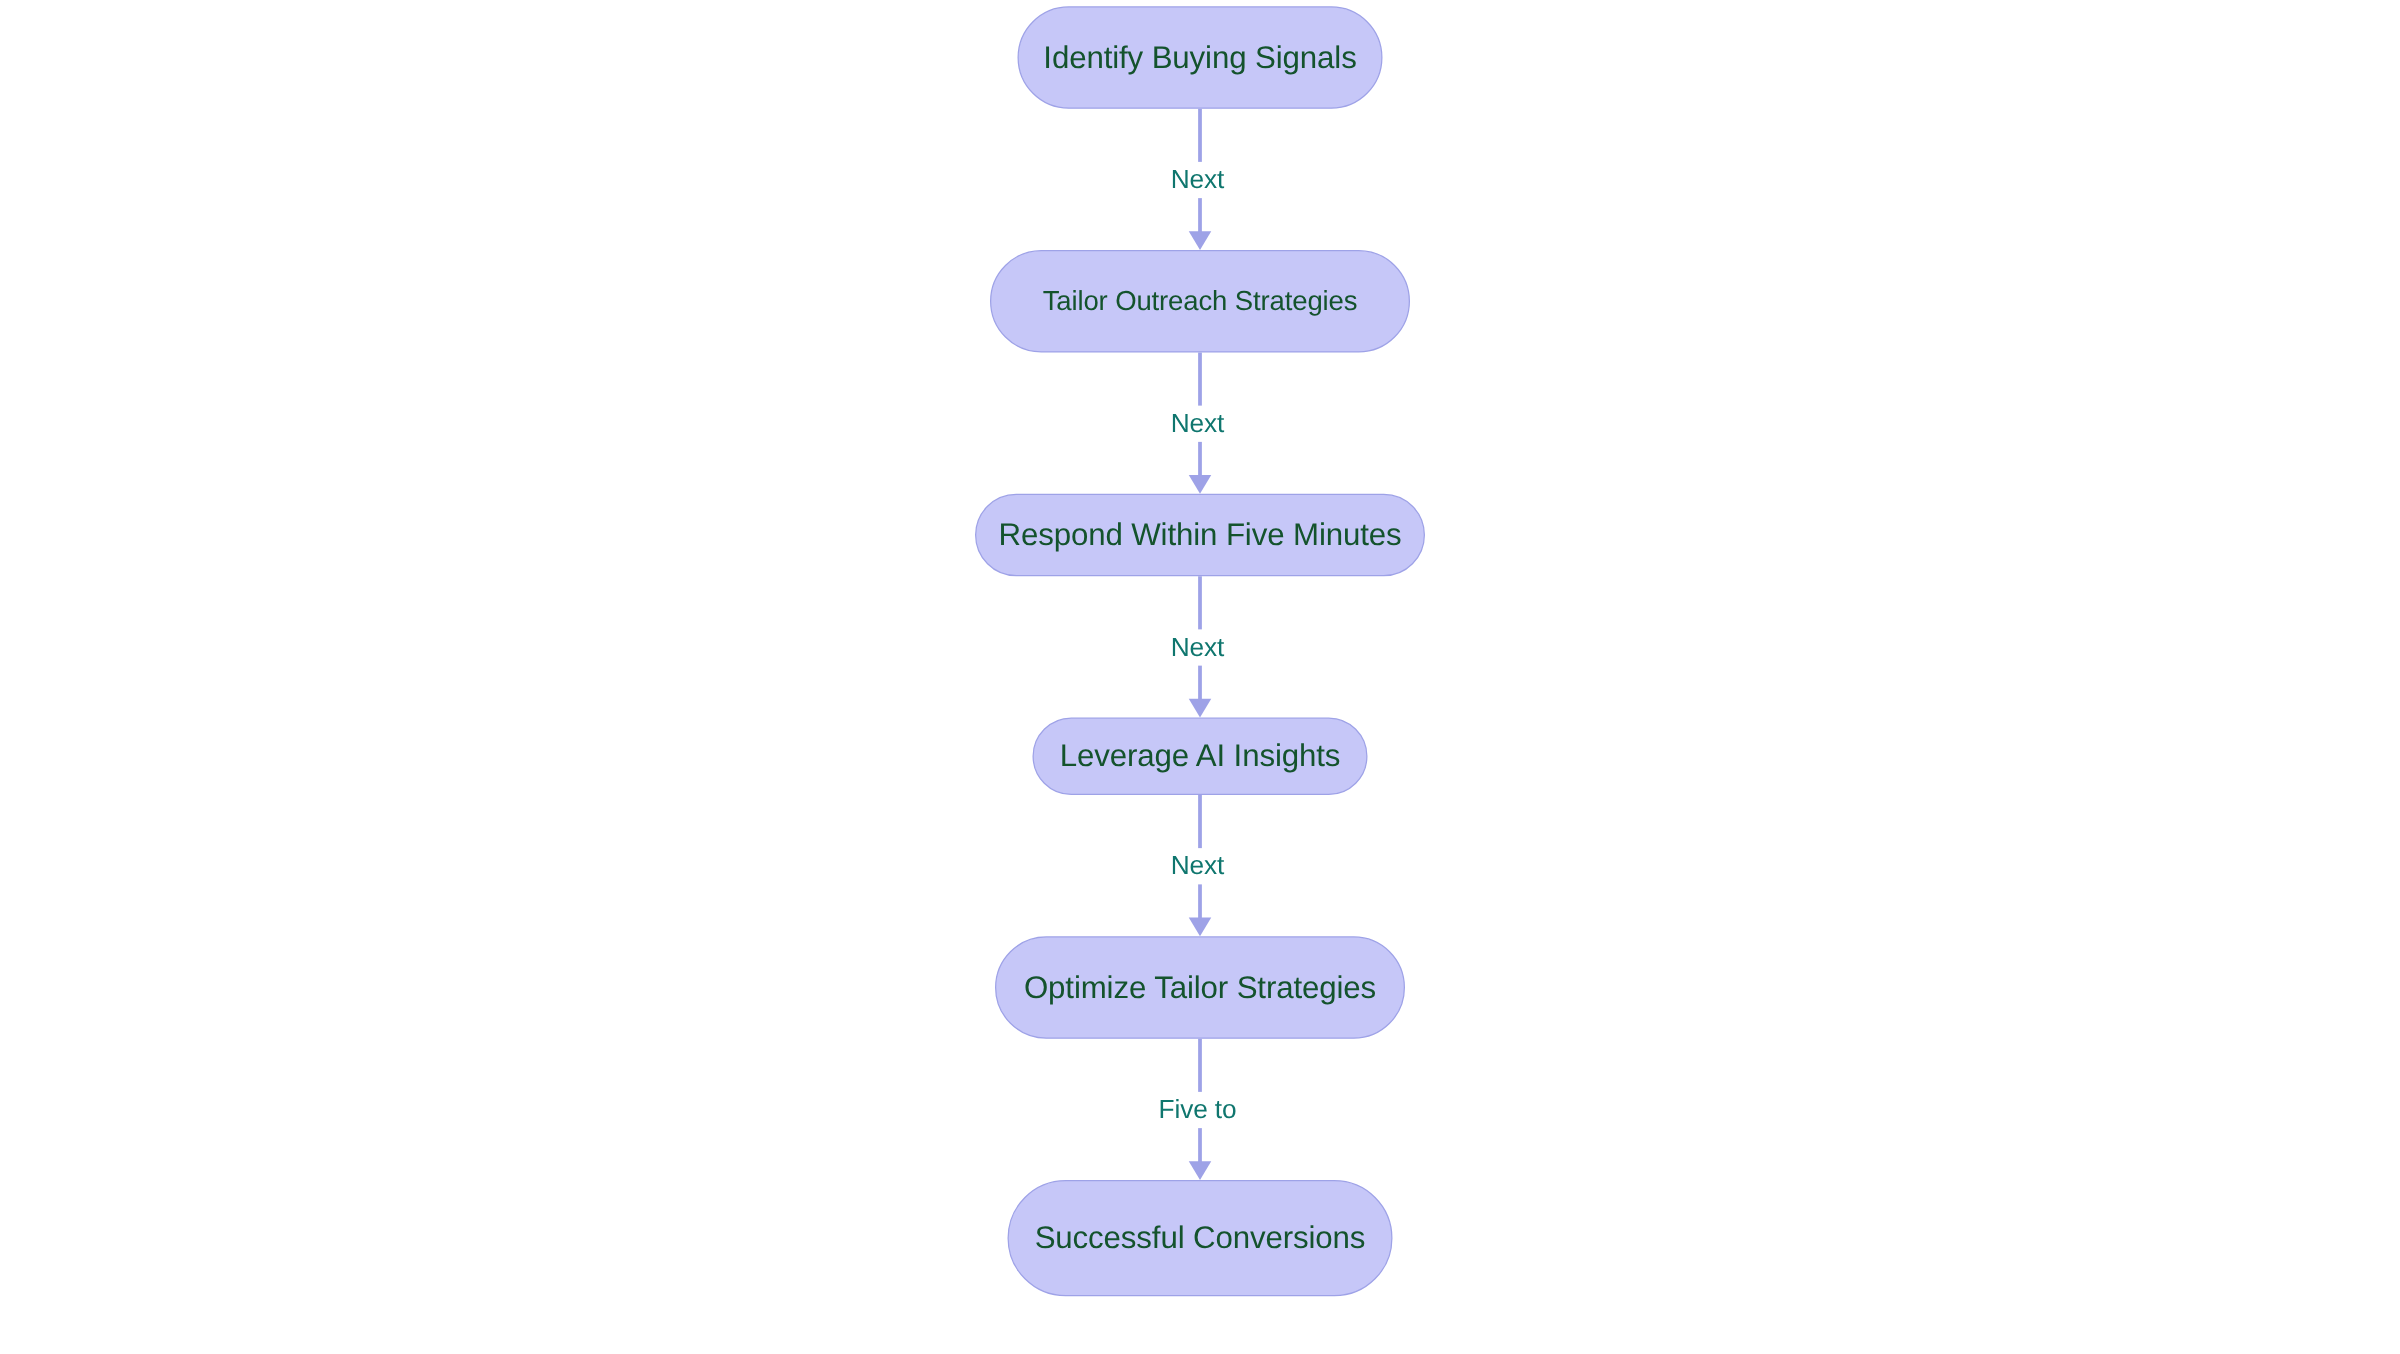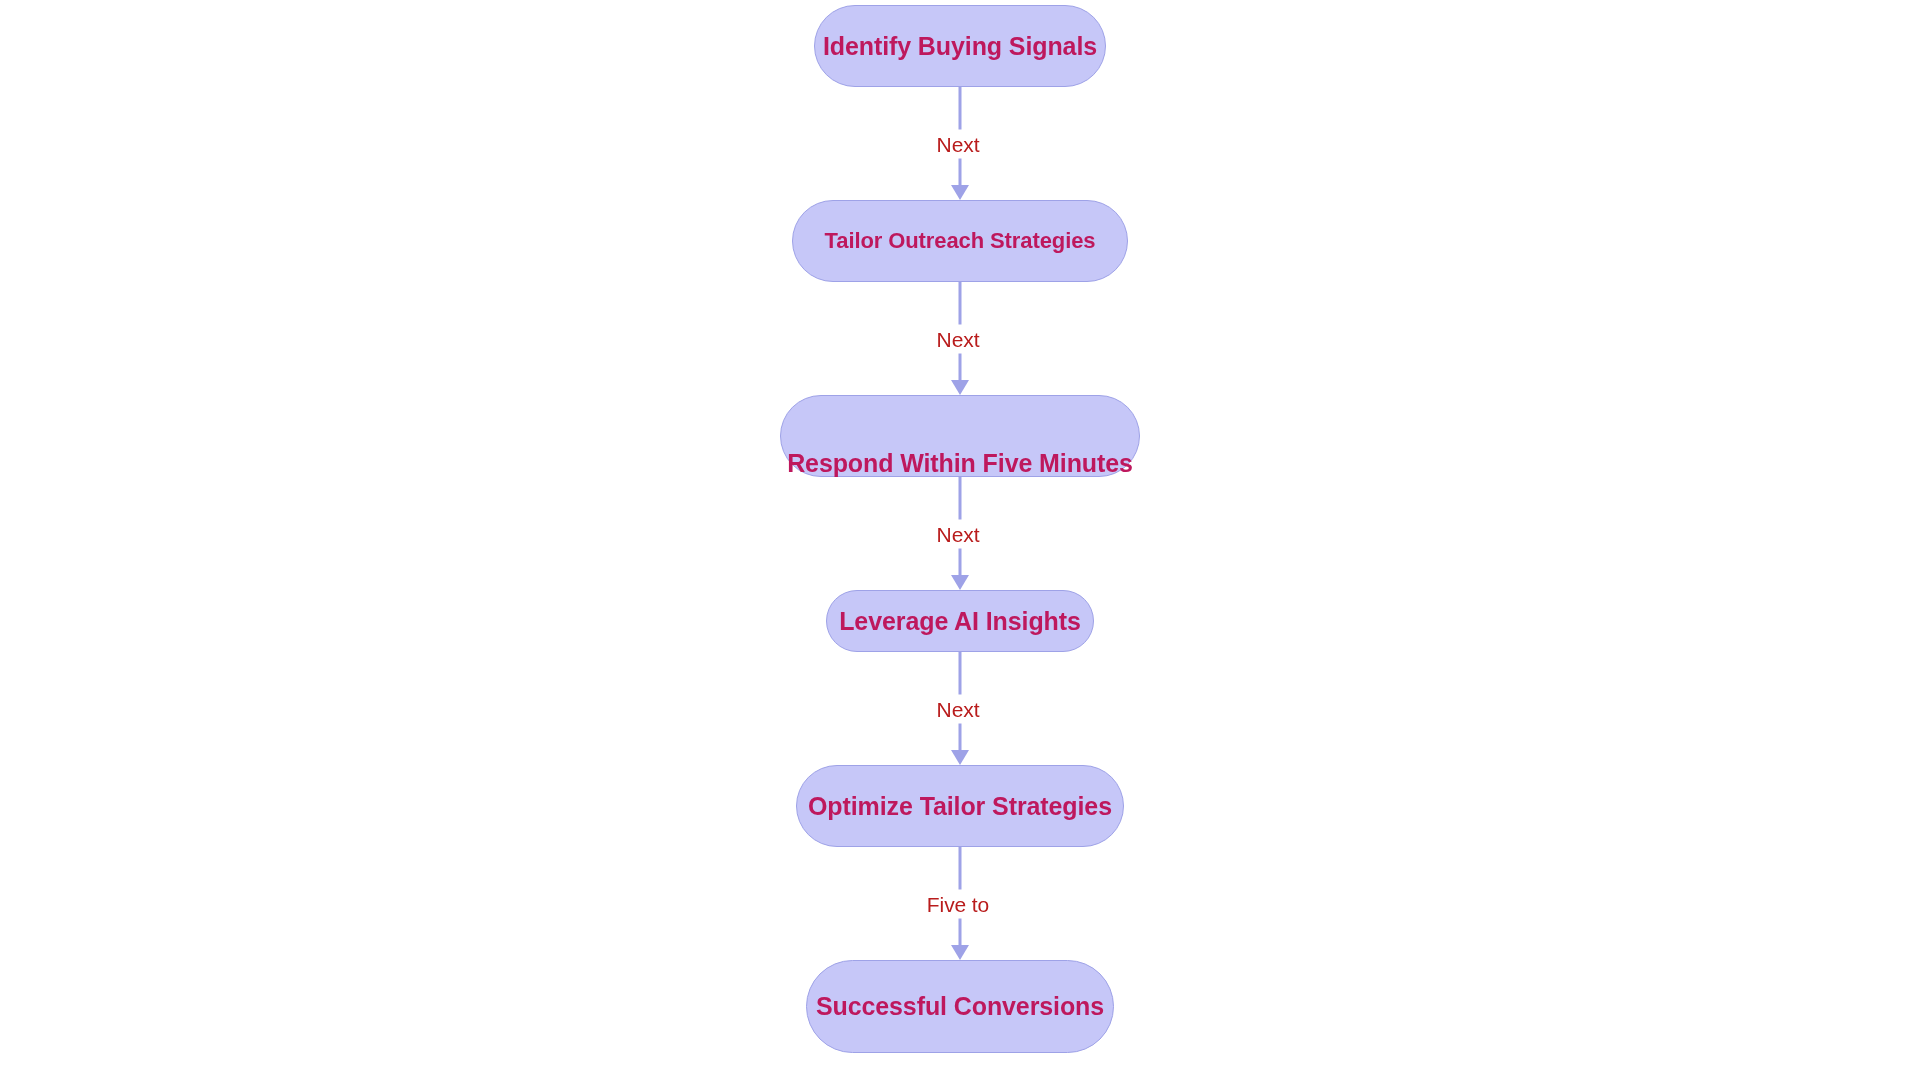--- a/index.html
+++ b/index.html
@@ -32,40 +32,39 @@
     flex-direction: column;
     align-items: center;
   }
 
   
   .node {
     box-sizing: border-box;
     background: #c6c7f8;
     border: 1.6px solid #9ea2e7;
     border-radius: 999px;
-    color: #be185d;
+    color: #14532d;
     display: flex;
     align-items: center;
     justify-content: center;
     text-align: center;
     white-space: nowrap;
     letter-spacing: -0.1px;
     flex: 0 0 auto;
-    font-weight: bold;
   }
 
   .node-label {
     display: block;
     line-height: 1;
   }
 
   
   .node.n1 { width: 292px; height: 82px; font-size: 25px; margin-top: 5px; }
   .node.n2 { width: 336px; height: 82px; font-size: 22px; }
-  .node.n3 { width: 360px; height: 82px; font-size: 25px; align-items: flex-end; }
+  .node.n3 { width: 360px; height: 66px; font-size: 25px; }
   .node.n4 { width: 268px; height: 62px; font-size: 25px; }
   .node.n5 { width: 328px; height: 82px; font-size: 25px; }
   .node.n6 { width: 308px; height: 93px; font-size: 25px; }
 
   
   .connector {
     position: relative;
     width: 240px;
     height: 113px;
     flex: 0 0 auto;
@@ -92,21 +91,21 @@
     border-right: 9px solid transparent;
     border-top: 15px solid #9ea2e7;
   }
 
   .connector .edge-label {
     position: absolute;
     left: 50%;
     top: 50%;
     transform: translate(-50%, -50%);
     background: #ffffff;
-    color: #b91c1c;
+    color: #0f766e;
     font-size: 21px;
     line-height: 1;
     padding: 4px 6px;
     white-space: nowrap;
     letter-spacing: -0.1px;
   }
   
   .connector .edge-label { margin-left: -2px; }
 </style>
 </head>

